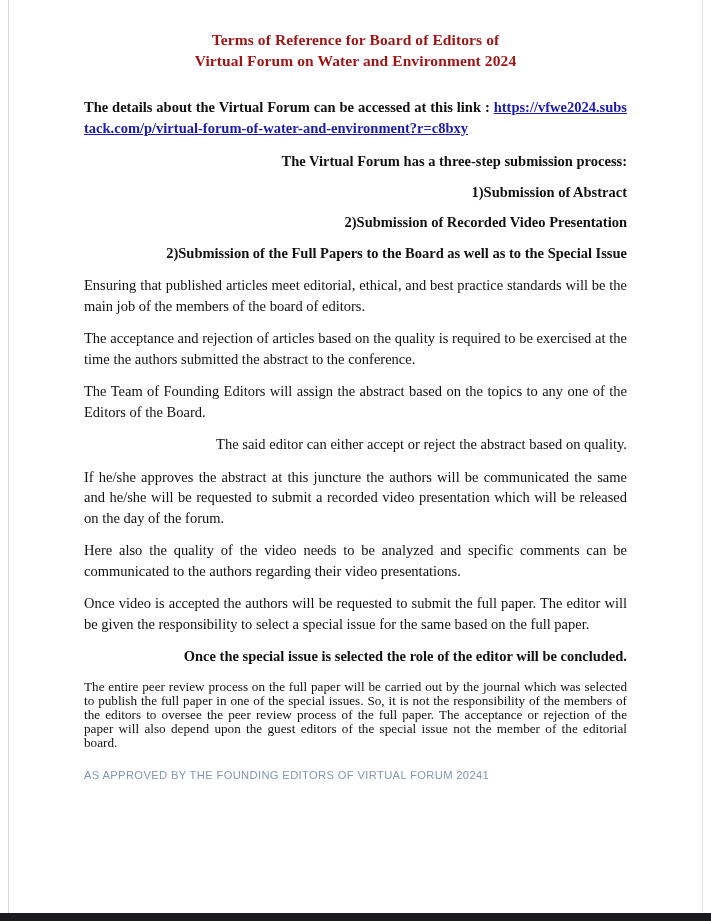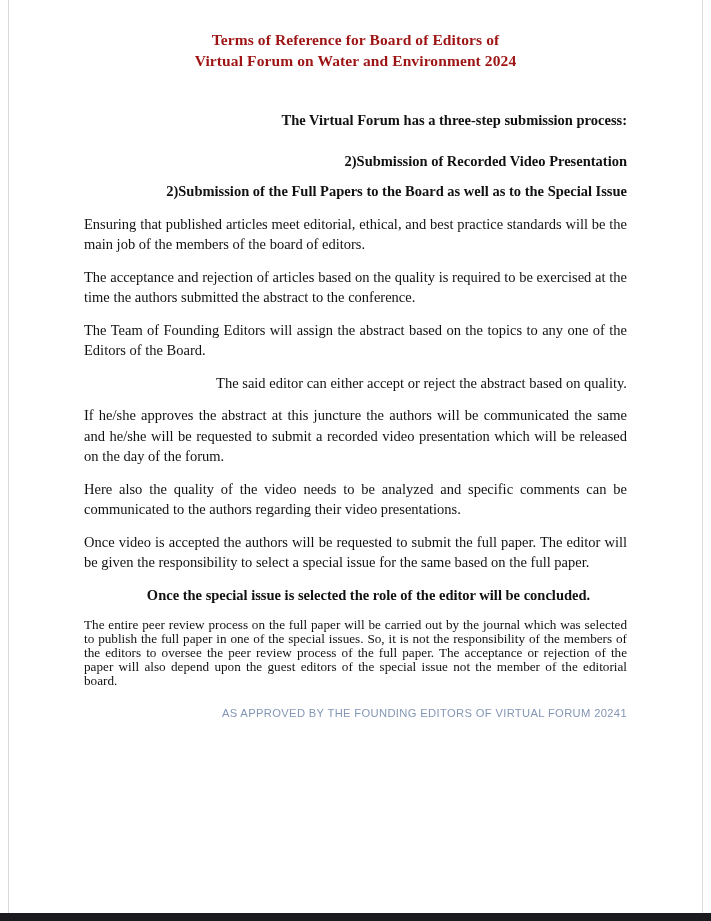--- a/index.html
+++ b/index.html
@@ -90,41 +90,41 @@
   }
   .para.left {
     text-align: right;
   }
   .para.small {
     font-size: 13.2px;
     line-height: 14px;
   }
   .para.indent {
     text-indent: 26px;
-    text-align: center;
+    text-align: right;
   }
 
   
   .gap-lg  { height: 26px; }
   .gap-md  { height: 13px; }
   .gap-sm  { height: 12px; }
   .gap-xs  { height: 10px; }
 
   .doc-link {
     color: #1a1ab0;
     font-weight: bold;
     text-decoration: underline;
     word-break: break-all;
   }
 
   
   .doc-footer {
     margin: 0;
     padding-top: 19px;
-    text-align: right;
+    text-align: left;
     color: #8396b6;
     font-family: "Liberation Sans", "DejaVu Sans", sans-serif;
     font-size: 11.2px;
     letter-spacing: 0.35px;
     text-transform: uppercase;
   }
 </style>
 </head>
 <body>
 
@@ -135,27 +135,29 @@
 
   <div id="content">
 
     <h1 class="doc-title">
       <span class="title-line">Terms of Reference for Board of Editors of</span>
       <span class="title-line">Virtual Forum on Water and Environment 2024</span>
     </h1>
 
     <div class="gap-lg"></div>
 
+    <p class="para bold"><span>The details about the Virtual Forum can be accessed at this link : </span><a class="doc-link" href="#">https://vfwe2024.substack.com/p/virtual-forum-of-water-and-environment?r=c8bxy</a></p>
 
     <div class="gap-md"></div>
 
     <p class="para bold left">The Virtual Forum has a three-step submission process:</p>
 
     <div class="gap-xs"></div>
 
+    <p class="para bold left">1)Submission of Abstract</p>
     <div class="gap-xs"></div>
     <p class="para bold left">2)Submission of Recorded Video Presentation</p>
     <div class="gap-xs"></div>
     <p class="para bold left">2)Submission of the Full Papers to the Board as well as to the Special Issue</p>
 
     <div class="gap-sm"></div>
     <p class="para">Ensuring that published articles meet editorial, ethical, and best practice standards will be the main job of the members of the board of editors.</p>
 
     <div class="gap-sm"></div>
     <p class="para">The acceptance and rejection of articles based on the quality is required to be exercised at the time the authors submitted the abstract to the conference.</p>

